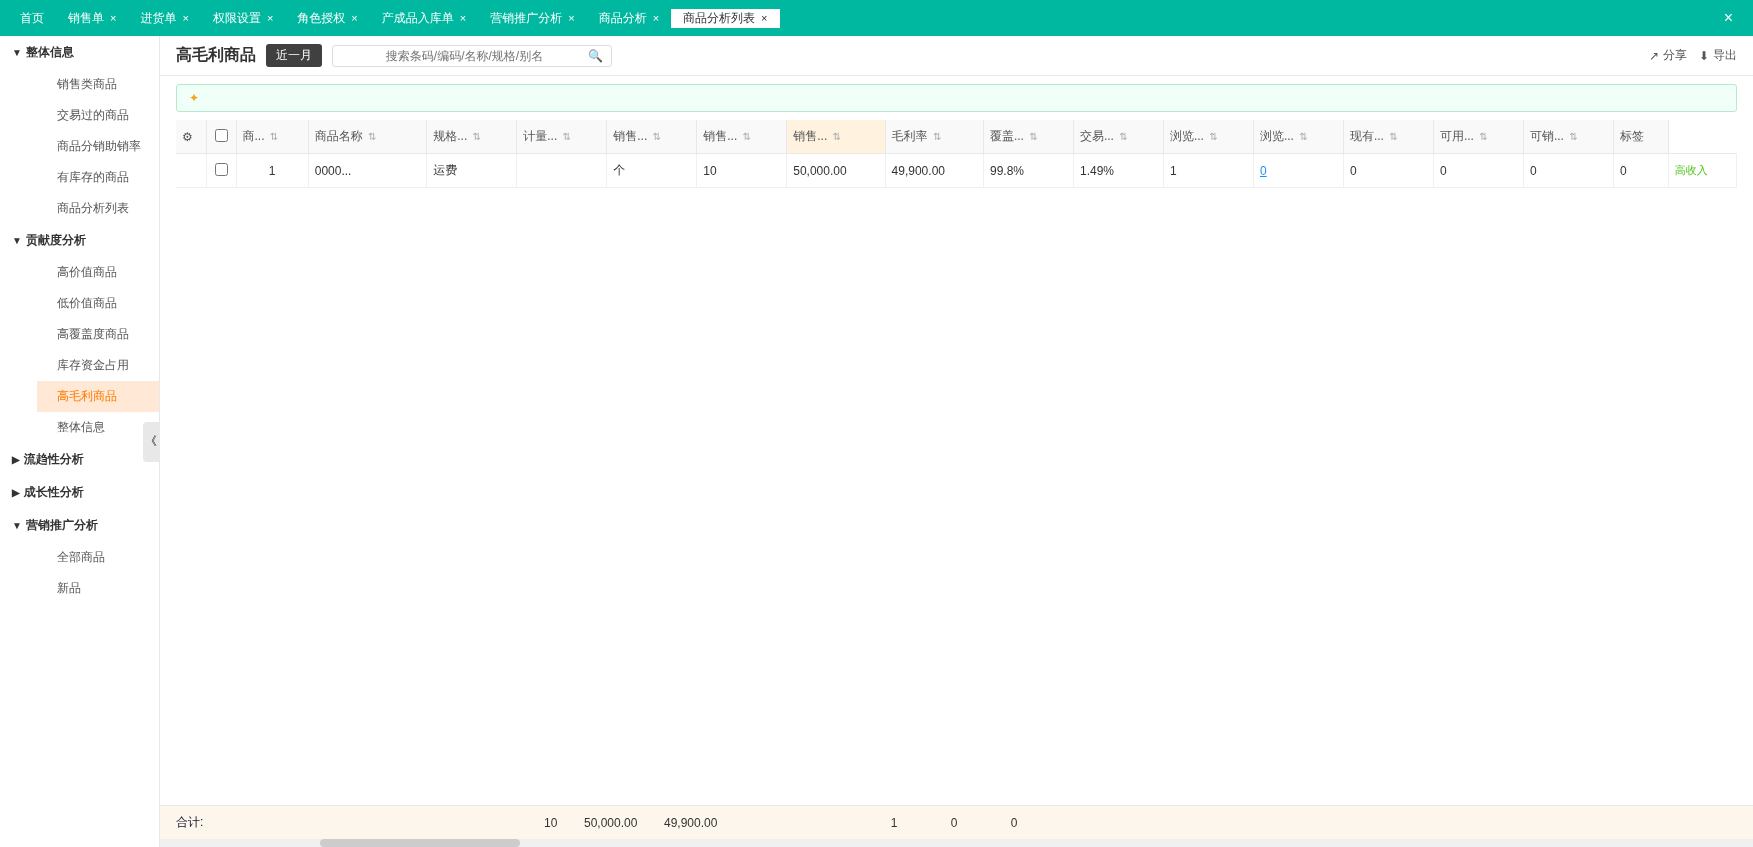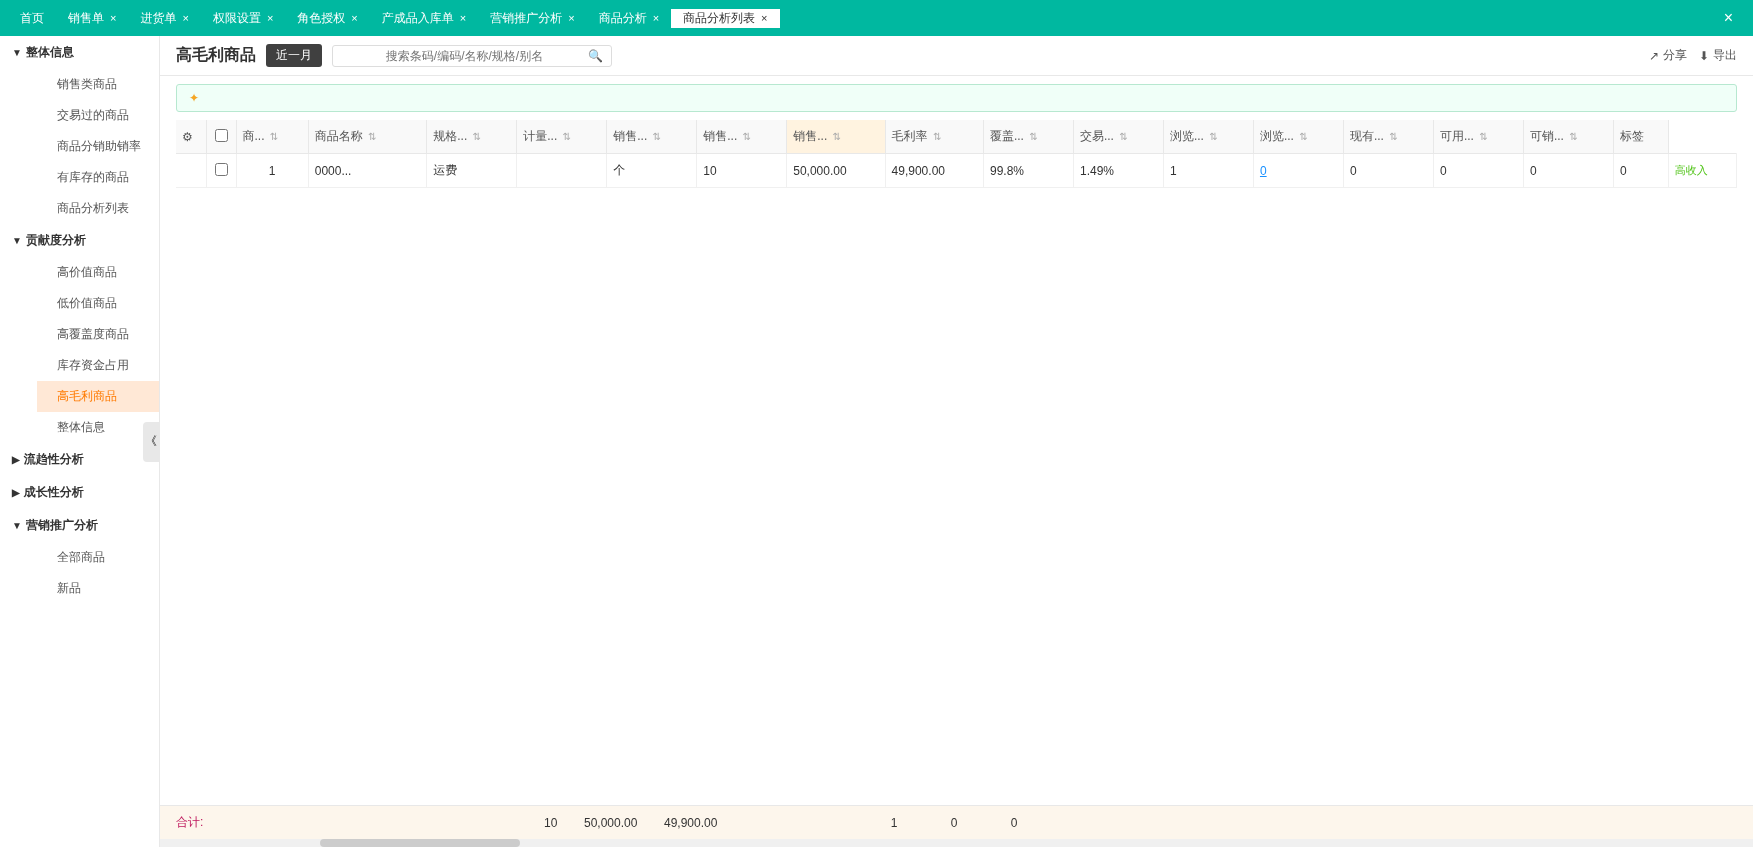--- a/index.html
+++ b/index.html
@@ -196,21 +196,21 @@
     
     .footer-total {
       background: #fdf6ec;
       border-top: 1px solid #e8e8e8;
       padding: 8px 16px;
       display: flex;
       align-items: center;
       gap: 0;
       flex-shrink: 0;
     }
-    .footer-label { color: #be185d; margin-right: 8px; white-space: nowrap; }
+    .footer-label { color: #0f172a; margin-right: 8px; white-space: nowrap; }
     .footer-cell {
       padding: 0 6px;
       color: #333;
       min-width: 80px;
       text-align: right;
     }
 
     
     .bottom-scroll {
       height: 8px;

